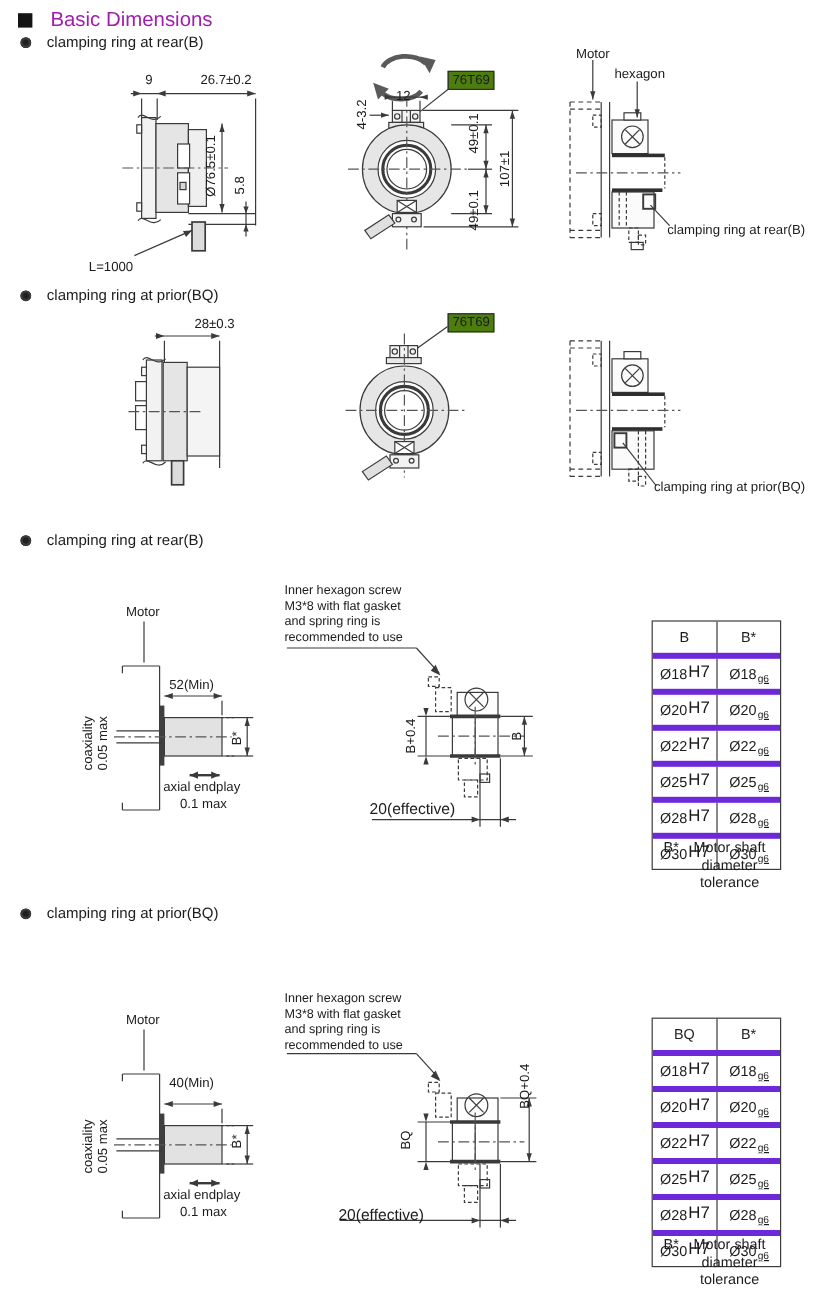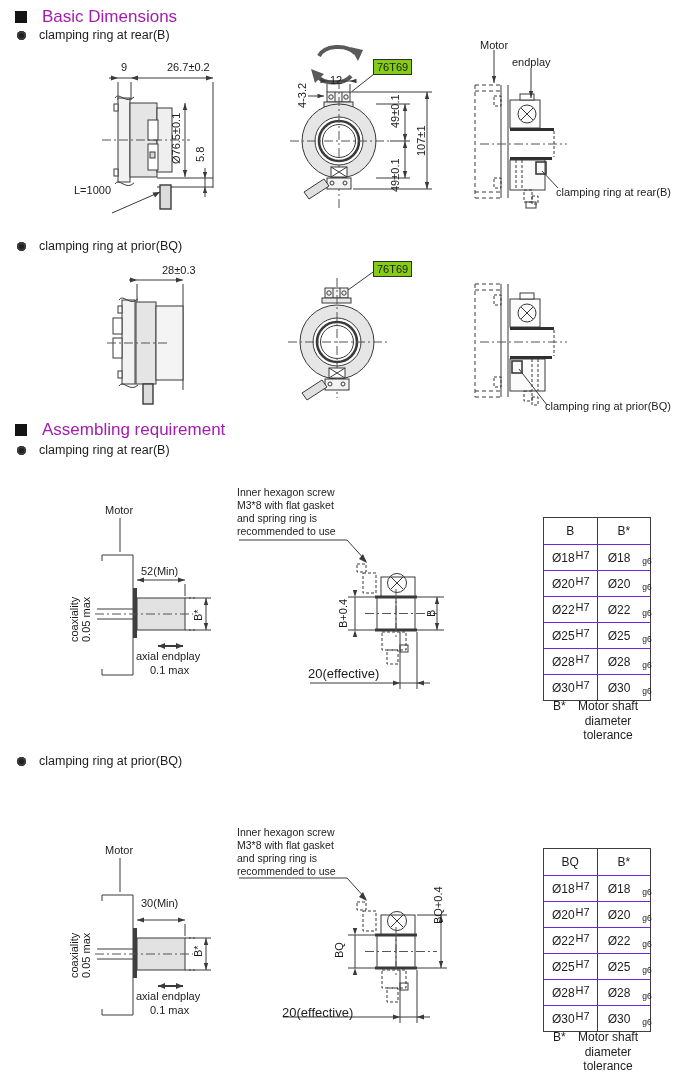--- a/index.html
+++ b/index.html
@@ -9,30 +9,30 @@
   .sq{width:12px;height:12px;background:#141414;flex:0 0 auto;}
   .sec-t{font-size:17px;color:#a21caf;}
   .bul{position:absolute;display:flex;align-items:center;gap:13px;}
   .dot{width:9px;height:9px;border-radius:50%;background:#202020;box-shadow:inset 0 0 0 2px #3a3a3a;flex:0 0 auto;}
   .bul-t{font-size:12.5px;}
   .lbl{position:absolute;font-size:11px;white-space:nowrap;color:#1c1c1c;}
   .big{font-size:13px;}
   .vl{position:absolute;font-size:11px;white-space:nowrap;transform:rotate(-90deg);transform-origin:0 0;}
   .vl2{position:absolute;font-size:11px;line-height:12px;text-align:center;transform:rotate(-90deg);transform-origin:0 0;}
   .vl2 span{display:block;white-space:nowrap;}
-  .boxed{position:absolute;font-size:11px;border:1px solid #2e2e2e;padding:0 3px;line-height:14px;background:#84cc16;}
+  .boxed{position:absolute;font-size:11px;border:1px solid #2e2e2e;padding:0 3px;line-height:14px;background:#4d7c0f;}
   .note{position:absolute;font-size:10.5px;line-height:13px;white-space:pre-line;}
   svg{position:absolute;overflow:visible;}
   .tbl{position:absolute;width:106px;border:1.3px solid #3d3d3d;background:#fff;}
-  .trow{display:flex;height:25px;border-top:1px solid #6d28d9;}
+  .trow{display:flex;height:25px;border-top:5px solid #6d28d9;}
   .trow.head{border-top:none;height:26px;}
   .tcell{flex:1;display:flex;align-items:center;justify-content:center;font-size:12px;border-left:1px solid #3d3d3d;}
   .tcell:first-child{border-left:none;}
-  .tcell sup{font-size:11px;position:relative;top:-3px;left:1px;}
-  .tcell sub{font-size:8.5px;position:relative;top:3px;left:12px;}
+  .tcell sup{font-size:14px;position:relative;top:-3px;left:1px;}
+  .tcell sub{font-size:8.5px;position:relative;top:3px;left:1px;text-decoration:underline;}
   .cap-sym{position:absolute;font-size:12px;}
   .cap-txt{position:absolute;font-size:12px;line-height:14.5px;white-space:pre-line;text-align:center;width:72px;}
 </style>
 </head>
 <body>
 
 <div class="page">
 
   <div class="sec" style="left:15px;top:7px">
     <span class="sq"></span>
@@ -77,21 +77,21 @@
     <line x1="12" y1="84" x2="100" y2="84" stroke-dasharray="9 3 2 3" stroke="#555"></line>
 
     <rect x="70" y="129" width="11" height="24" fill="#dcdcdc" stroke-width="1.4"></rect>
     <line x1="22" y1="157" x2="70" y2="136"></line>
     <polygon points="70,136 62.5,136.5 65,141.5" fill="#3a3a3a" stroke="none"></polygon>
   </svg>
   <span class="lbl" style="left:121px;top:61px">9</span>
   <span class="lbl" style="left:167px;top:61px">26.7±0.2</span>
   <span class="vl" style="left:170px;top:164px">Ø76.5±0.1</span>
   <span class="vl" style="left:194px;top:162px">5.8</span>
-  <span class="lbl" style="left:74px;top:184px">L=1000</span>
+  <span class="lbl" style="left:74px;top:217px">L=1000</span>
 
   <svg style="left:292px;top:30px" width="150" height="190" viewBox="0 0 150 190" stroke="#3a3a3a" fill="none" stroke-width="1">
 
     <path d="M27,26 A20,13 0 0 1 63,23" stroke-width="4" stroke="#5a5a5a"></path>
     <polygon points="66,31 58,17 71,20" fill="#5a5a5a" stroke="none"></polygon>
     <path d="M59,46 A19,12 0 0 1 26,47" stroke-width="4" stroke="#5a5a5a"></path>
     <polygon points="23,53 19,39 32,44" fill="#5a5a5a" stroke="none"></polygon>
 
     <line x1="29" y1="51" x2="64" y2="51"></line>
     <polygon points="35,51 28.5,48.8 28.5,53.2" fill="#3a3a3a" stroke="none"></polygon>
@@ -182,21 +182,21 @@
     <rect x="52" y="152" width="8" height="12" stroke-dasharray="3 2"></rect>
     <rect x="60" y="158" width="6" height="8" stroke-dasharray="3 2"></rect>
     <rect x="54" y="164" width="10" height="6"></rect>
 
     <line x1="59" y1="30" x2="59" y2="60"></line>
     <polygon points="59,60 56.8,53 61.2,53" fill="#3a3a3a" stroke="none"></polygon>
 
     <line x1="86" y1="150" x2="70" y2="133"></line>
   </svg>
   <span class="lbl" style="left:480px;top:39px">Motor</span>
-  <span class="lbl" style="left:512px;top:56px">endplay</span>
+  <span class="lbl" style="left:512px;top:56px">hexagon</span>
   <span class="lbl" style="left:556px;top:186px">clamping ring at rear(B)</span>
 
   <div class="bul" style="left:17px;top:239px">
     <span class="dot"></span>
     <span class="bul-t">clamping ring at prior(BQ)</span>
   </div>
 
   <svg style="left:105px;top:262px" width="110" height="150" viewBox="0 0 110 150" stroke="#3a3a3a" fill="none" stroke-width="1">
     <line x1="24" y1="18" x2="78" y2="18"></line>
     <polygon points="32,18 25,15.5 25,20.5" fill="#3a3a3a" stroke="none"></polygon>
@@ -263,24 +263,20 @@
     <rect x="38" y="91" width="35" height="32" fill="#fbfbfb"></rect>
     <line x1="60" y1="91" x2="60" y2="123" stroke-dasharray="3 2"></line>
     <line x1="66" y1="91" x2="66" y2="123" stroke-dasharray="3 2"></line>
     <rect x="40" y="93" width="10" height="12" stroke-width="1.6"></rect>
     <rect x="52" y="123" width="8" height="10" stroke-dasharray="3 2"></rect>
     <rect x="60" y="129" width="6" height="8" stroke-dasharray="3 2"></rect>
     <line x1="75" y1="137" x2="47" y2="101"></line>
   </svg>
   <span class="lbl" style="left:545px;top:400px">clamping ring at prior(BQ)</span>
 
-  <div class="sec" style="left:15px;top:420px">
-    <span class="sq"></span>
-    <span class="sec-t">Assembling requirement</span>
-  </div>
   <div class="bul" style="left:17px;top:443px">
     <span class="dot"></span>
     <span class="bul-t">clamping ring at rear(B)</span>
   </div>
 
   <svg style="left:25px;top:500px" width="195" height="185" viewBox="0 0 195 185" stroke="#3a3a3a" fill="none" stroke-width="1">
     <line x1="95" y1="18" x2="95" y2="52"></line>
     <line x1="77" y1="55" x2="108" y2="55"></line>
     <line x1="108" y1="55" x2="108" y2="175"></line>
     <line x1="77" y1="175" x2="108" y2="175"></line>
@@ -464,21 +460,21 @@
     <line x1="162" y1="98" x2="186" y2="98"></line>
     <line x1="162" y1="130" x2="186" y2="130"></line>
     <line x1="181" y1="98" x2="181" y2="130"></line>
     <polygon points="181,98 178.8,105 183.2,105" fill="#3a3a3a" stroke="none"></polygon>
     <polygon points="181,130 178.8,123 183.2,123" fill="#3a3a3a" stroke="none"></polygon>
     <line x1="133" y1="146" x2="158" y2="146" stroke-width="2"></line>
     <polygon points="133,146 140,143 140,149" fill="#3a3a3a" stroke="none"></polygon>
     <polygon points="158,146 151,143 151,149" fill="#3a3a3a" stroke="none"></polygon>
   </svg>
   <span class="lbl" style="left:105px;top:844px">Motor</span>
-  <span class="lbl" style="left:141px;top:897px">30(Min)</span>
+  <span class="lbl" style="left:141px;top:897px">40(Min)</span>
   <div class="vl2" style="left:68px;top:978px">
     <span>coaxiality</span>
     <span>0.05 max</span>
   </div>
   <span class="vl" style="left:192px;top:957px">B*</span>
   <span class="lbl" style="left:136px;top:990px">axial endplay</span>
   <span class="lbl" style="left:150px;top:1004px">0.1 max</span>
 
   <svg style="left:221px;top:822px" width="240" height="215" viewBox="0 0 240 215" stroke="#3a3a3a" fill="none" stroke-width="1">
     <line x1="18" y1="56" x2="126" y2="56"></line>

